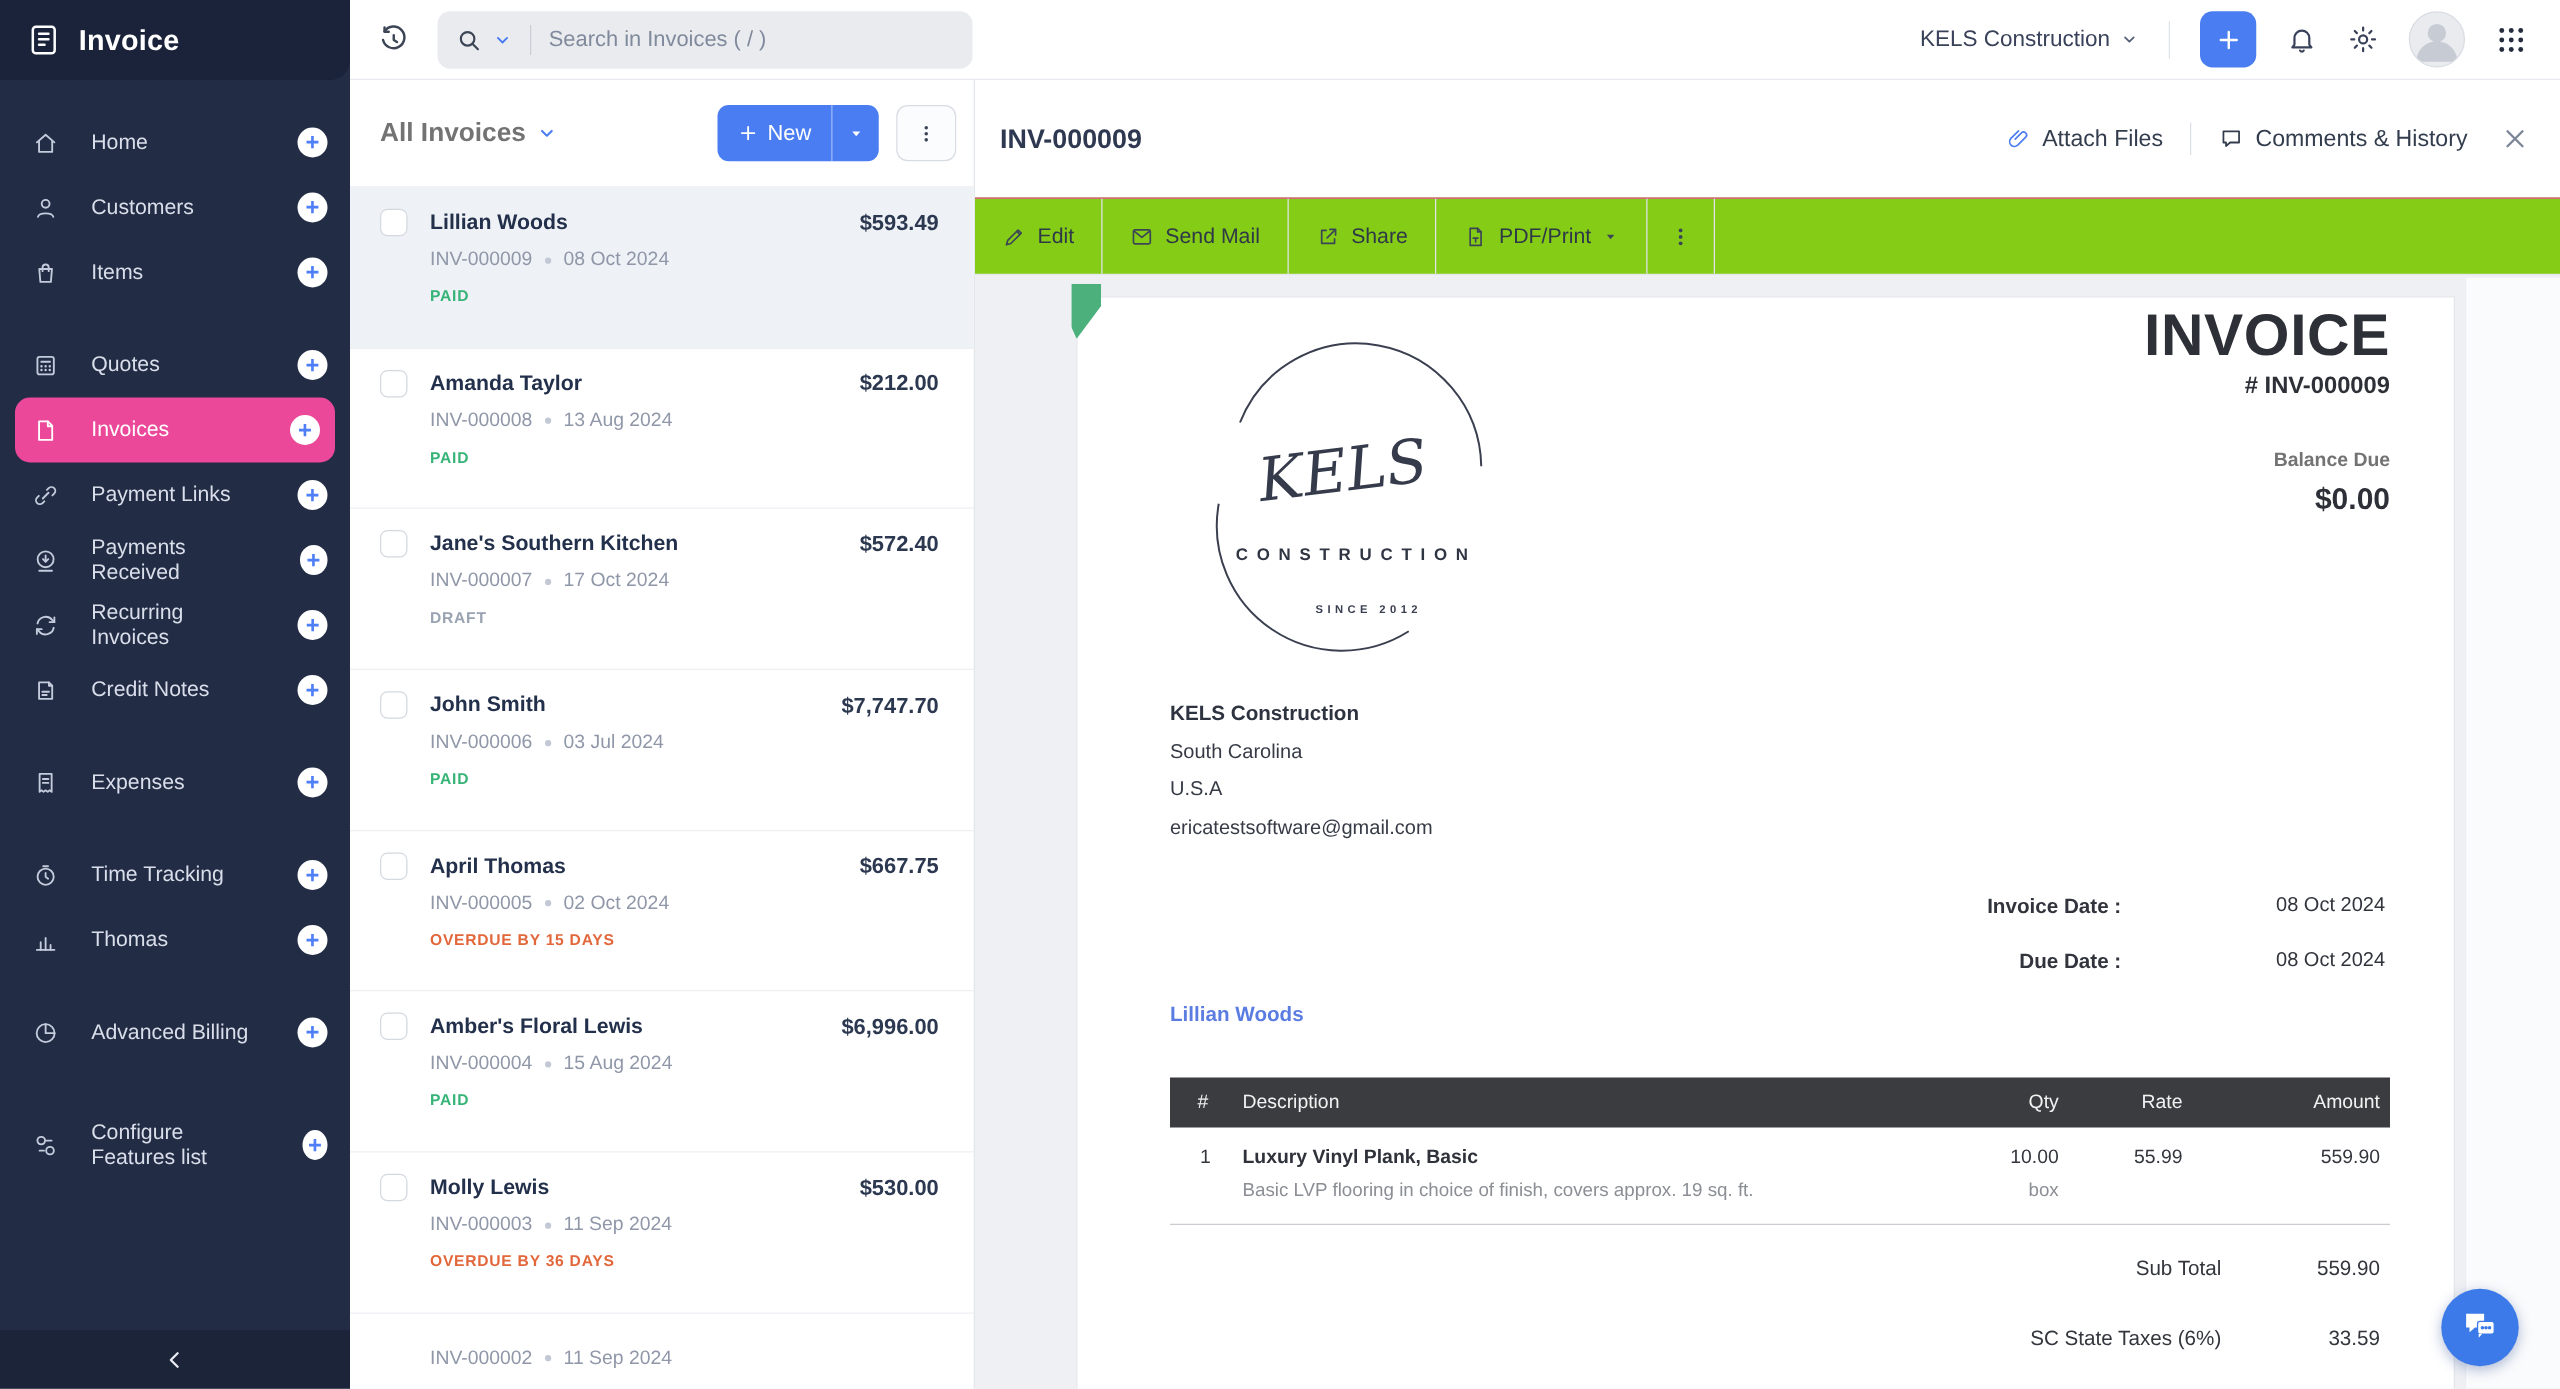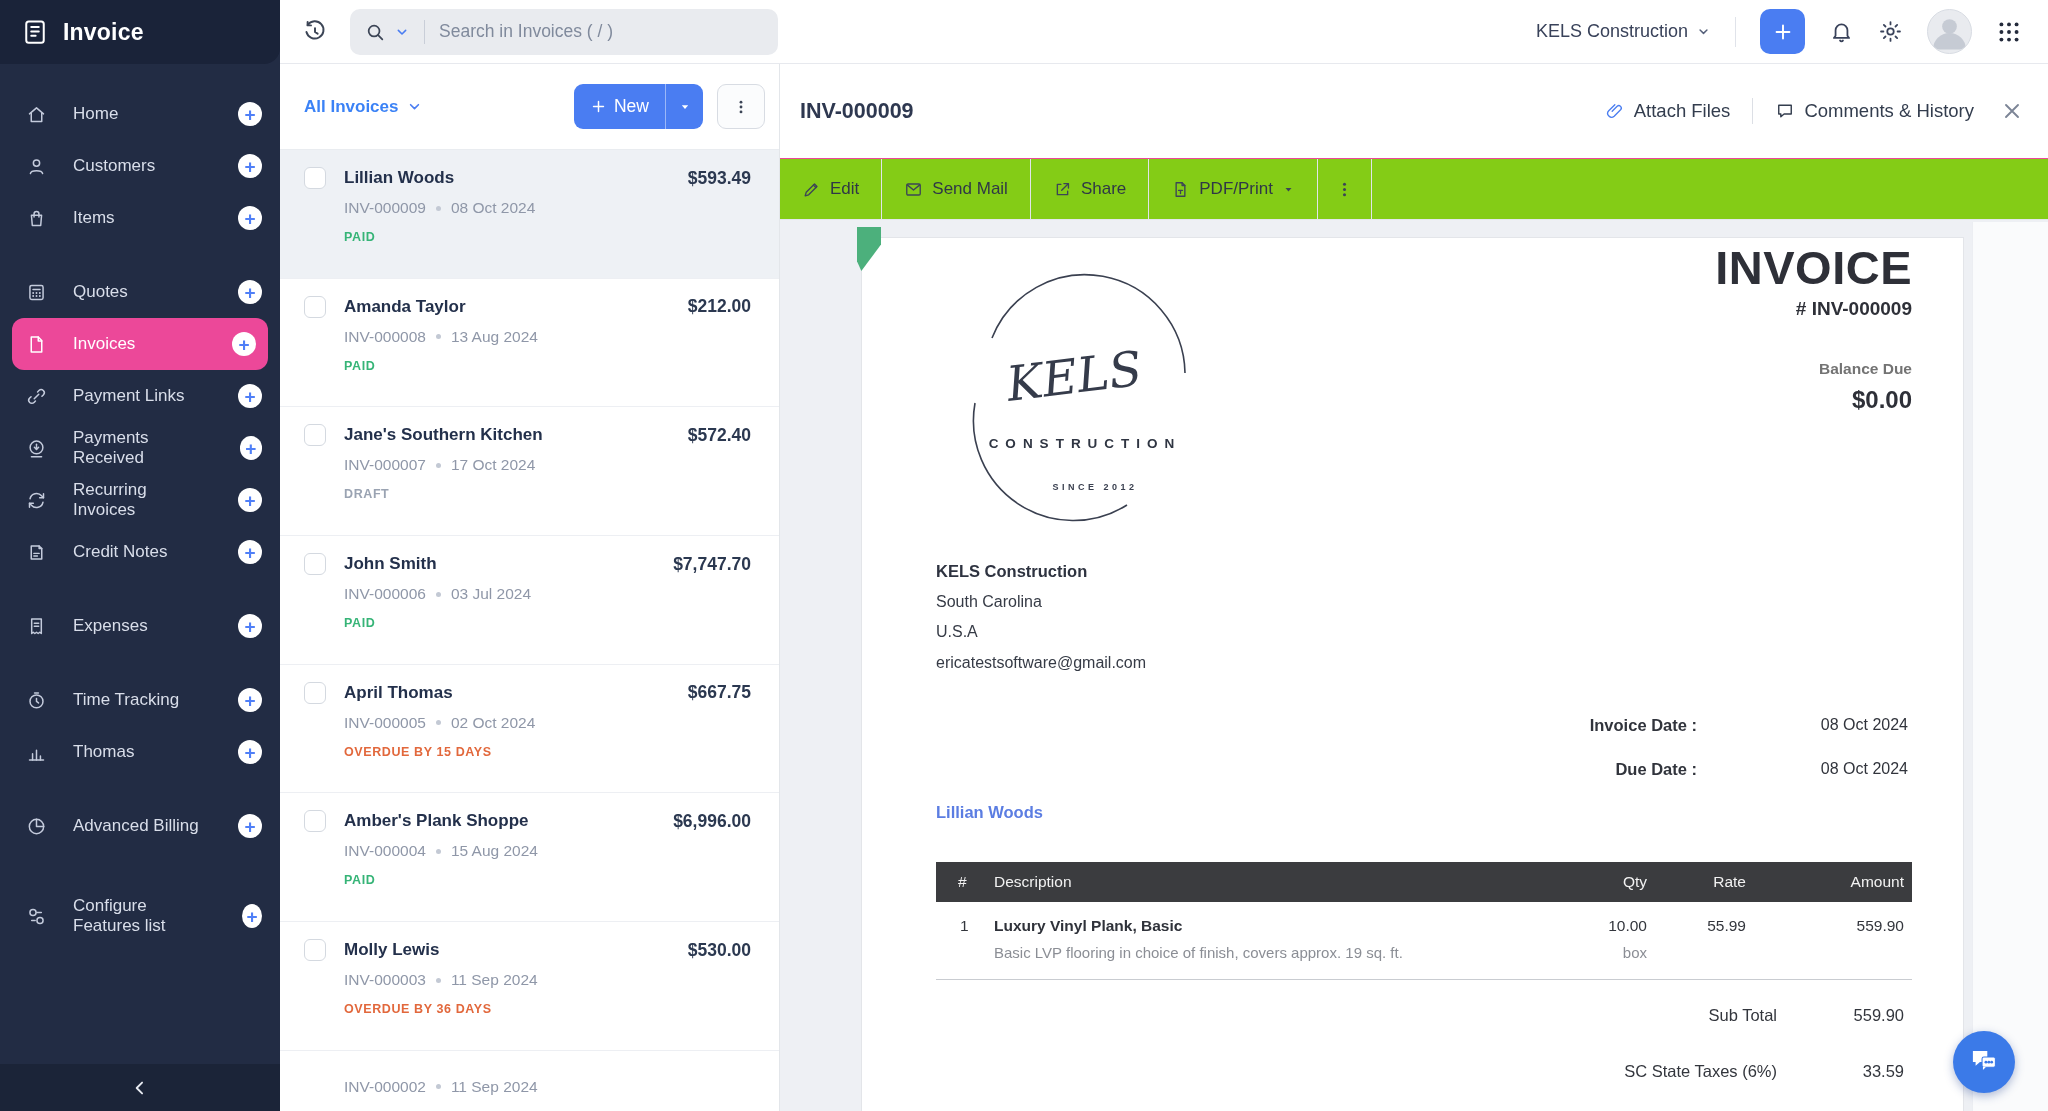--- a/index.html
+++ b/index.html
@@ -38,21 +38,21 @@
   .tb-divider { width:1px; height:30px; background:#e0e3ea; }
   .tb-plus { width:45px; height:45px; border-radius:10px; background:#4a7df2; color:#fff; display:flex; align-items:center; justify-content:center; cursor:pointer; }
   .tb-plus .ic { width:22px; height:22px; }
   .tb-icon { width:25px; height:25px; color:#39425a; cursor:pointer; }
   .avatar { width:45px; height:45px; border-radius:50%; background:#e9ebef; border:1px solid #d8dce3; overflow:hidden; cursor:pointer; }
   .grid-ic { width:26px; height:26px; color:#242b3c; cursor:pointer; }
 
   
   .list-panel { position:absolute; left:280px; top:64px; width:500px; bottom:0; background:#fff; border-right:1px solid #e3e6ea; overflow:hidden; }
   .list-header { height:86px; display:flex; align-items:center; padding:0 14px 0 24px; border-bottom:1px solid #e9ecf0; }
-  .list-title { font-size:17px; font-weight:700; color:#3b82f6; display:flex; align-items:center; gap:8px; cursor:pointer; }
+  .list-title { font-size:21px; font-weight:700; color:#737373; display:flex; align-items:center; gap:8px; cursor:pointer; }
   .list-title .ic { width:17px; height:17px; color:#4a7df2; }
   .new-btn { margin-left:auto; height:45px; background:#4a7df2; border-radius:9px; display:flex; align-items:stretch; color:#fff; cursor:pointer; overflow:hidden; }
   .new-btn .nb-main { display:flex; align-items:center; gap:7px; padding:0 16px; font-size:17.5px; font-weight:500; }
   .new-btn .nb-main .ic { width:17px; height:17px; }
   .new-btn .nb-caret { width:38px; border-left:1px solid rgba(255,255,255,.45); display:flex; align-items:center; justify-content:center; }
   .new-btn .nb-caret .ic { width:14px; height:14px; }
   .kebab-btn { margin-left:14px; width:48px; height:45px; background:#fbfcfd; border:1px solid #d8dce3; border-radius:9px; display:flex; align-items:center; justify-content:center; cursor:pointer; }
   .kebab-btn .ic { width:18px; height:18px; color:#3c4556; }
   .rows { }
   .inv-row { height:128.7px; border-bottom:1px solid #edeff3; padding:17px 28px 0 24px; cursor:pointer; }
@@ -462,21 +462,21 @@
     <div class="r2">
       <span>INV-000005</span>
       <span class="dot"></span>
       <span>02 Oct 2024</span>
     </div>
     <div class="r3 st-overdue">OVERDUE BY 15 DAYS</div>
   </div>
       <div class="inv-row">
     <div class="r1">
       <span class="cbx"></span>
-      <span class="r-name">Amber's Plank Shoppe</span>
+      <span class="r-name">Amber's Floral Lewis</span>
       <span class="r-amt">$6,996.00</span>
     </div>
     <div class="r2">
       <span>INV-000004</span>
       <span class="dot"></span>
       <span>15 Aug 2024</span>
     </div>
     <div class="r3 st-paid">PAID</div>
   </div>
       <div class="inv-row">

